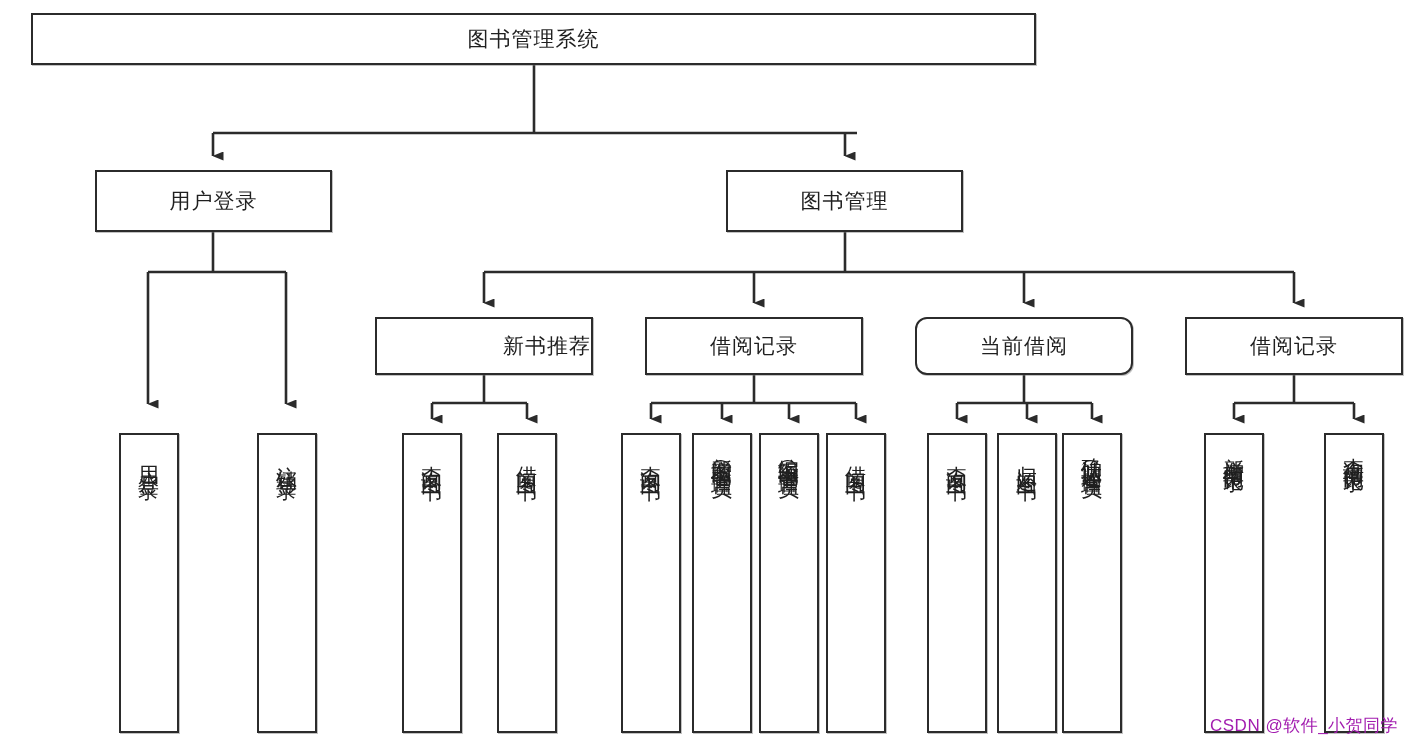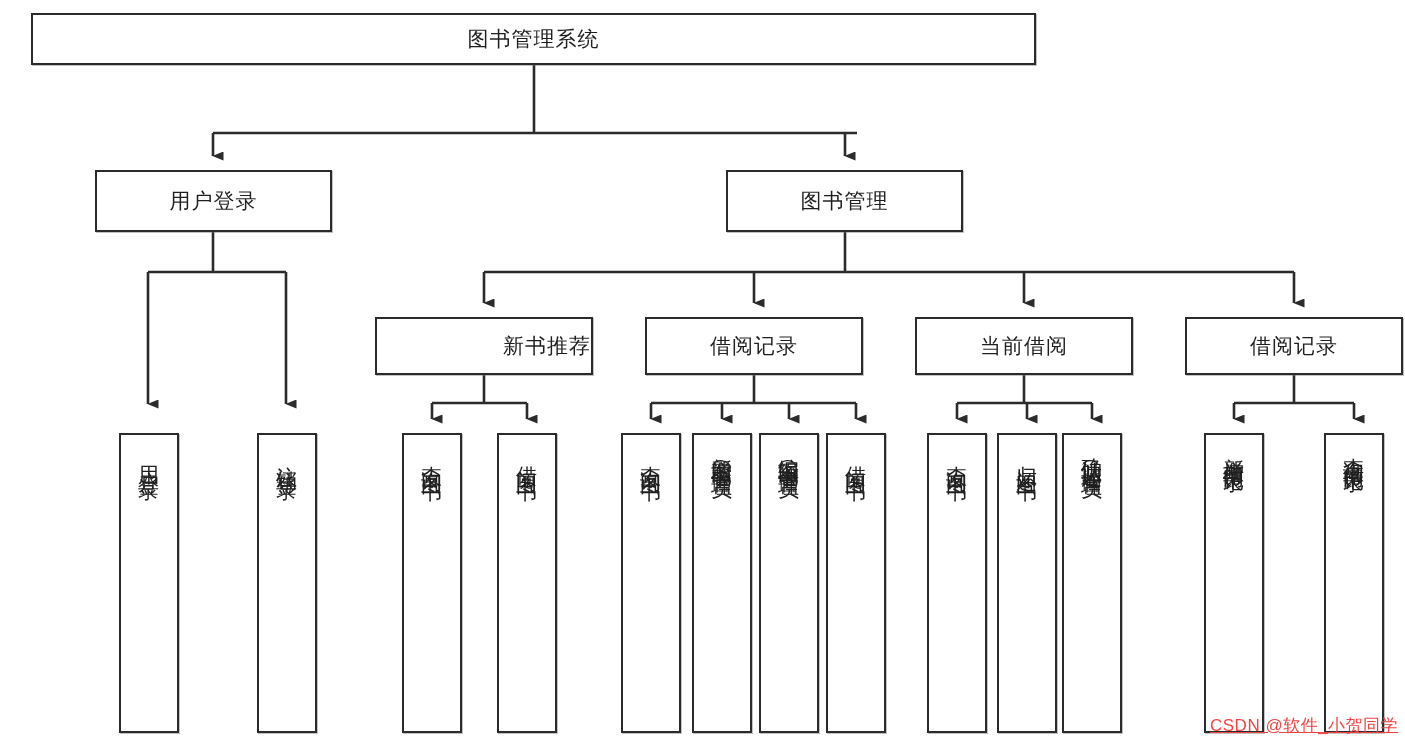--- a/index.html
+++ b/index.html
@@ -12,22 +12,22 @@
         border:2px solid #2b2b2b;display:flex;align-items:center;justify-content:center;
         box-shadow:1px 1px 0 rgba(120,120,120,.45);}
   .node .lbl{font-size:21px;line-height:1.15;letter-spacing:1px;white-space:nowrap;color:#1f1f1f;}
 
   .node.vert{align-items:flex-start;justify-content:center;padding-top:14px;}
   .node.vert .lbl{writing-mode:vertical-rl;text-orientation:upright;
                   white-space:normal;letter-spacing:5px;font-size:21px;line-height:1.0;}
   .node.vert.tall{padding-top:6px;}
   .node.vert.tall .lbl{letter-spacing:3px;}
 
-  #watermark{position:absolute;left:1196px;top:714px;font-size:17px;color:#ef4444;
-             letter-spacing:.5px;white-space:nowrap;pointer-events:none;text-decoration:underline;}
+  #watermark{position:absolute;left:1196px;top:714px;font-size:17px;color:#a21caf;
+             letter-spacing:.5px;white-space:nowrap;pointer-events:none;}
 </style>
 </head>
 <body>
 
 <div id="canvas">
 
   <svg id="wires" viewBox="0 0 1405 747" xmlns="http://www.w3.org/2000/svg">
     <defs>
       <marker id="arw" markerWidth="9" markerHeight="11" refX="4.5" refY="10.5" orient="auto" markerUnits="userSpaceOnUse">
         <path d="M0,0 L9,0 L4.5,11 Z" fill="#2b2b2b"></path>
@@ -87,21 +87,21 @@
   <div class="node" style="left:712px;top:170px;width:237px;height:62px;text-align:right;">
     <span class="lbl">图书管理</span>
   </div>
 
   <div class="node" style="left:361px;top:317px;width:218px;height:58px;justify-content:flex-end;">
     <span class="lbl">新书推荐</span>
   </div>
   <div class="node" style="left:631px;top:317px;width:218px;height:58px;">
     <span class="lbl">借阅记录</span>
   </div>
-  <div class="node" style="left:901px;top:317px;width:218px;height:58px;">
+  <div class="node" style="left:901px;top:317px;width:218px;height:58px;border-radius:12px;">
     <span class="lbl">当前借阅</span>
   </div>
   <div class="node" style="left:1171px;top:317px;width:218px;height:58px;text-align:right;">
     <span class="lbl">借阅记录</span>
   </div>
 
   <div class="node vert" style="left:105px;top:433px;width:60px;height:300px;">
     <span class="lbl">用户登录</span>
   </div>
   <div class="node vert" style="left:243px;top:433px;width:60px;height:300px;">

